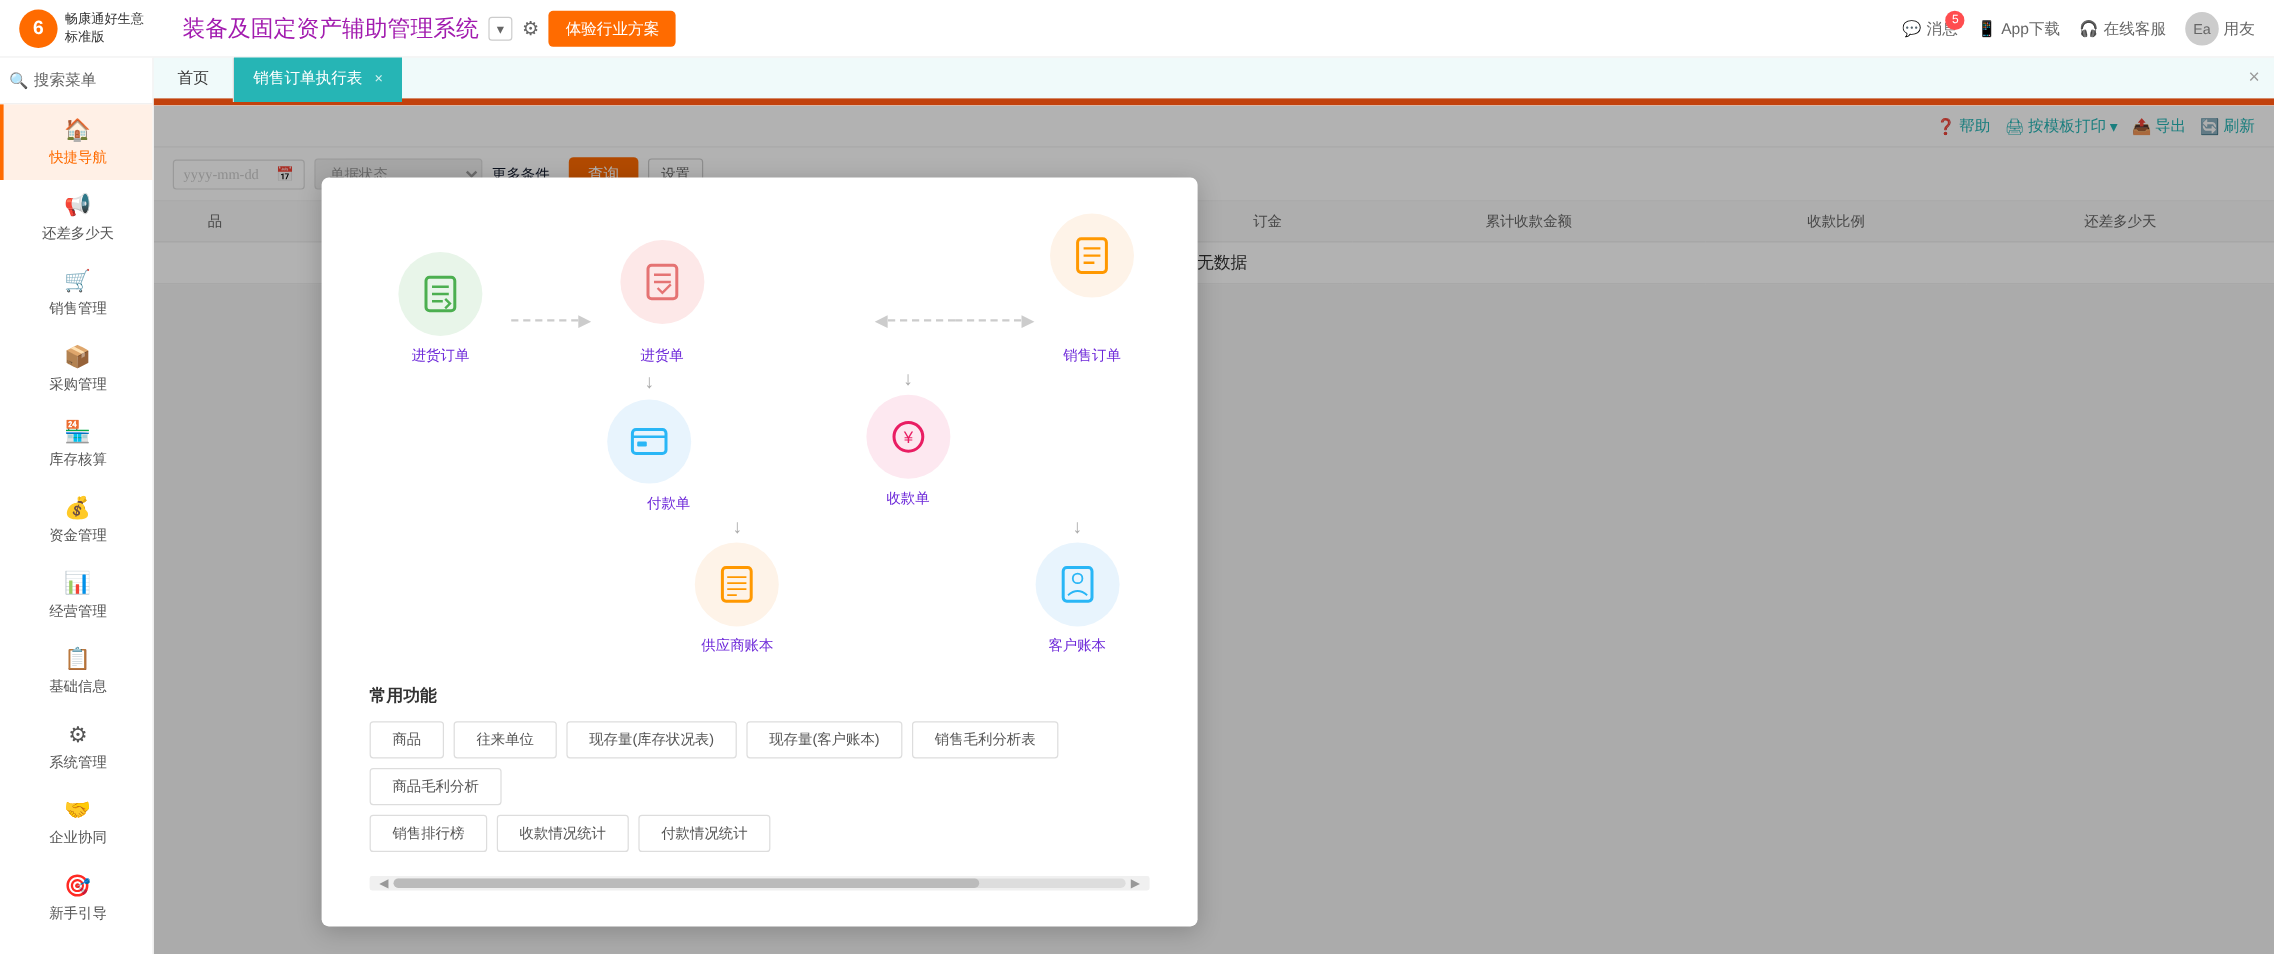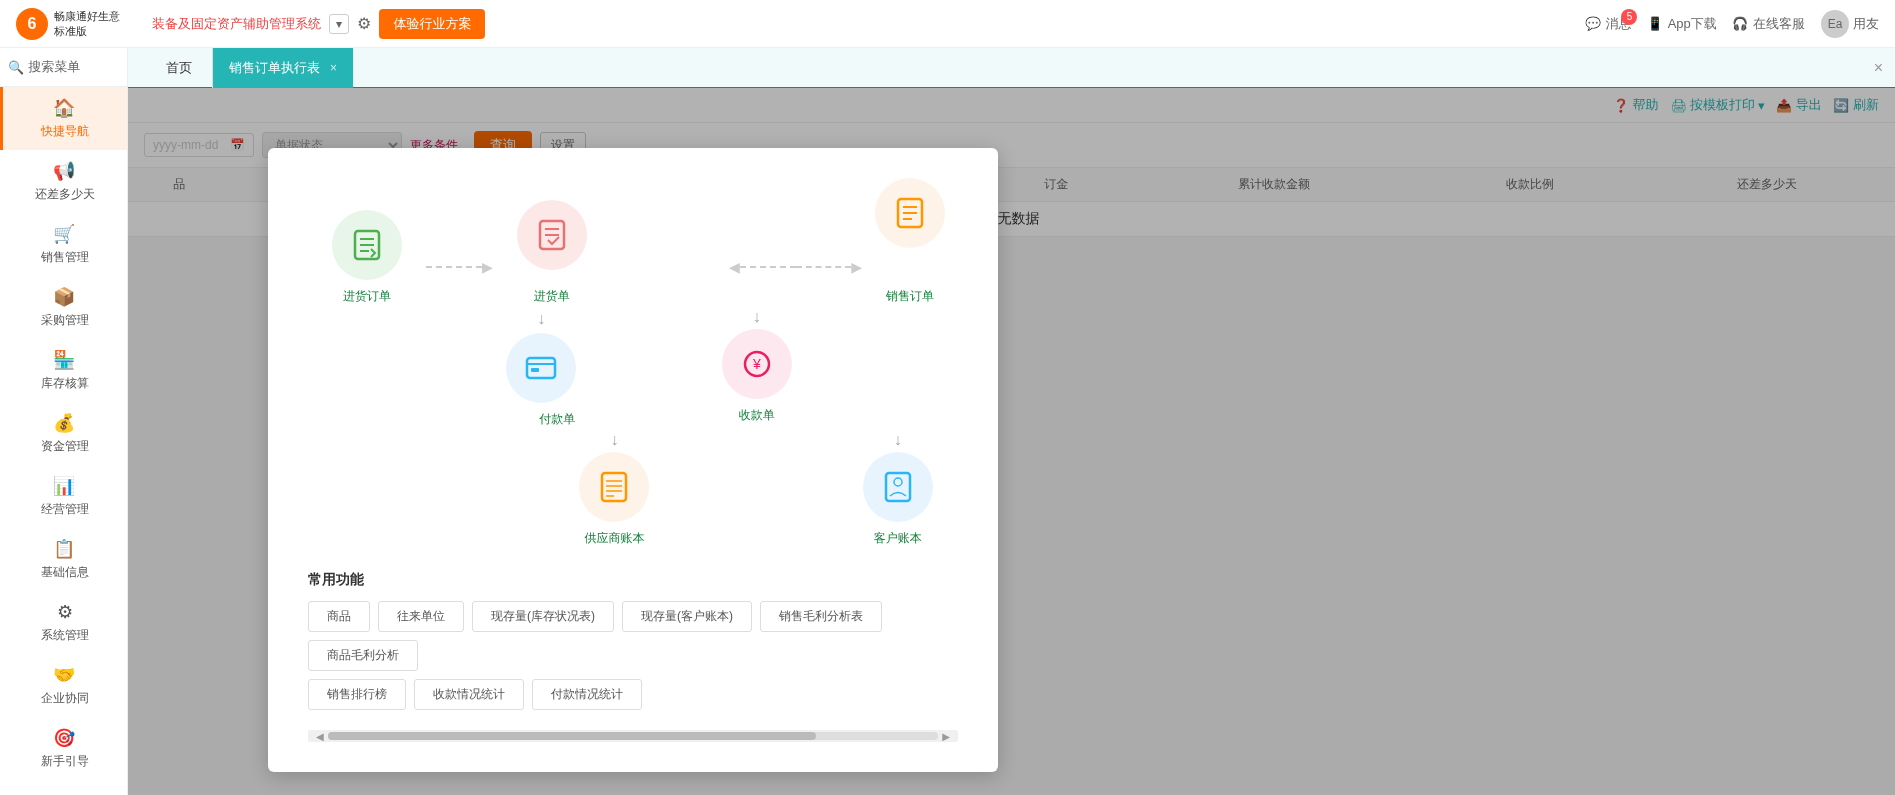--- a/index.html
+++ b/index.html
@@ -4,29 +4,29 @@
   <style>
     * { box-sizing: border-box; margin: 0; padding: 0; }
     body { font-family: 'Microsoft YaHei', Arial, sans-serif; font-size: 13px; background: #f5f5f5; overflow: hidden; }
 
     
     .app-wrapper { display: flex; flex-direction: column; height: 795px; width: 1895px; }
     .top-bar { height: 48px; background: #fff; display: flex; align-items: center; padding: 0 16px; border-bottom: 1px solid #eee; flex-shrink: 0; }
     .main-area { display: flex; flex: 1; overflow: hidden; }
     .sidebar { width: 128px; background: #fff; border-right: 1px solid #eee; display: flex; flex-direction: column; flex-shrink: 0; }
     .content-area { flex: 1; display: flex; flex-direction: column; overflow: hidden; }
-    .tab-bar { height: 40px; background: #f0fafa; display: flex; align-items: center; border-bottom: 1px solid #c2410c; flex-shrink: 0; padding-left: 18px; }
+    .tab-bar { height: 40px; background: #f0fafa; display: flex; align-items: center; border-bottom: 6px solid #c2410c; flex-shrink: 0; padding-left: 0; }
     .page-content { flex: 1; background: #f5f5f5; position: relative; overflow: hidden; }
 
     
     .top-bar-left { display: flex; align-items: center; gap: 8px; }
     .logo-area { display: flex; align-items: center; gap: 6px; width: 120px; }
     .logo-icon { width: 32px; height: 32px; background: #ff6b00; border-radius: 50%; display: flex; align-items: center; justify-content: center; color: white; font-size: 16px; font-weight: bold; }
     .logo-text { font-size: 11px; color: #333; line-height: 1.3; }
-    .system-name { font-size: 13px; color: #ef4444; margin-left: 8px; }
+    .system-name { font-size: 19px; color: #a21caf; margin-left: 8px; }
     .dropdown-btn { background: none; border: 1px solid #ccc; border-radius: 3px; padding: 2px 6px; cursor: pointer; font-size: 12px; color: #666; }
     .gear-btn { background: none; border: none; cursor: pointer; color: #666; font-size: 16px; }
     .experience-btn { background: #ff6b00; color: white; border: none; border-radius: 4px; padding: 6px 14px; cursor: pointer; font-size: 13px; }
     .top-bar-right { margin-left: auto; display: flex; align-items: center; gap: 16px; }
     .top-bar-right-item { display: flex; align-items: center; gap: 4px; cursor: pointer; color: #666; font-size: 13px; position: relative; }
     .badge { background: #ff4d4f; color: white; border-radius: 50%; width: 16px; height: 16px; font-size: 10px; display: flex; align-items: center; justify-content: center; position: absolute; top: -6px; right: -6px; }
     .avatar { width: 28px; height: 28px; background: #ccc; border-radius: 50%; display: flex; align-items: center; justify-content: center; font-size: 12px; color: #666; }
 
     
     .sidebar-search { padding: 10px 8px; border-bottom: 1px solid #eee; display: flex; align-items: center; gap: 4px; cursor: pointer; color: #666; font-size: 13px; }
@@ -41,36 +41,36 @@
     .tab-x-right { margin-left: auto; padding-right: 12px; cursor: pointer; color: #999; font-size: 16px; height: 40px; display: flex; align-items: center; }
 
     
     .page-toolbar { background: #fff; padding: 8px 16px; display: flex; align-items: center; justify-content: flex-end; gap: 12px; border-bottom: 1px solid #eee; }
     .toolbar-btn { background: none; border: none; cursor: pointer; color: #26b5b5; font-size: 13px; display: flex; align-items: center; gap: 3px; }
     .toolbar-btn-orange { background: #ff6b00; color: white; border: none; border-radius: 4px; padding: 5px 16px; cursor: pointer; font-size: 13px; }
     .toolbar-btn-set { background: none; border: 1px solid #ccc; border-radius: 3px; padding: 4px 10px; cursor: pointer; font-size: 12px; color: #666; }
 
     
     .filter-row { background: #fff; padding: 8px 16px; display: flex; align-items: center; gap: 8px; border-bottom: 1px solid #eee; }
-    .filter-cal { border: 1px solid #ddd; border-radius: 3px; padding: 4px 8px; font-size: 12px; color: #999; width: 110px; display: flex; align-items: center; justify-content: space-between; }
+    .filter-cal { border: 1px solid #ddd; border-radius: 3px; padding: 4px 8px; font-size: 12px; color: #999; width: 110px; display: flex; align-items: center; justify-content: space-between; font-family: Liberation Serif, serif; }
     .filter-select { border: 1px solid #ddd; border-radius: 3px; padding: 4px 8px; font-size: 12px; color: #999; width: 140px; }
-    .more-conditions { color: #be185d; font-size: 12px; cursor: pointer; }
+    .more-conditions { color: #0f172a; font-size: 12px; cursor: pointer; }
 
     
     .data-table { width: 100%; border-collapse: collapse; font-size: 12px; }
     .data-table th { background: #f9f9f9; padding: 8px 10px; text-align: center; border-bottom: 1px solid #eee; color: #666; font-weight: normal; white-space: nowrap; }
     .data-table td { padding: 8px 10px; text-align: center; border-bottom: 1px solid #eee; color: #333; }
     .no-data { text-align: center; padding: 40px; color: #999; font-size: 14px; }
 
     
     .modal-overlay { position: absolute; top: 0; left: 0; right: 0; bottom: 0; background: rgba(0,0,0,0.3); z-index: 100; display: flex; align-items: flex-start; justify-content: flex-start; padding-top: 60px; padding-left: 140px; }
     .modal-box { background: #fff; border-radius: 6px; width: 730px; padding: 30px 40px; position: relative; box-shadow: 0 4px 20px rgba(0,0,0,0.2); }
     .flow-circle { width: 70px; height: 70px; border-radius: 50%; display: flex; align-items: center; justify-content: center; font-size: 28px; }
     .flow-circle.green { background: #e8f5e9; }
-    .flow-label { font-size: 12px; color: #15803d; text-align: left; }
+    .flow-label { font-size: 12px; color: #6d28d9; text-align: left; }
 
     
     .common-func-title { font-size: 14px; color: #333; font-weight: bold; margin-bottom: 12px; }
     .func-buttons { display: flex; flex-wrap: wrap; gap: 8px; }
     .func-btn { border: 1px solid #ddd; border-radius: 3px; padding: 6px 18px; background: #fff; cursor: pointer; font-size: 12px; color: #555; }
 
     
     .scroll-hint { background: #f0f0f0; height: 12px; display: flex; align-items: center; padding: 0 4px; margin-top: 16px; border-radius: 2px; }
     .scroll-track { flex: 1; background: #ddd; height: 8px; border-radius: 4px; position: relative; }
     .scroll-thumb { background: #bbb; height: 8px; width: 80%; border-radius: 4px; }

